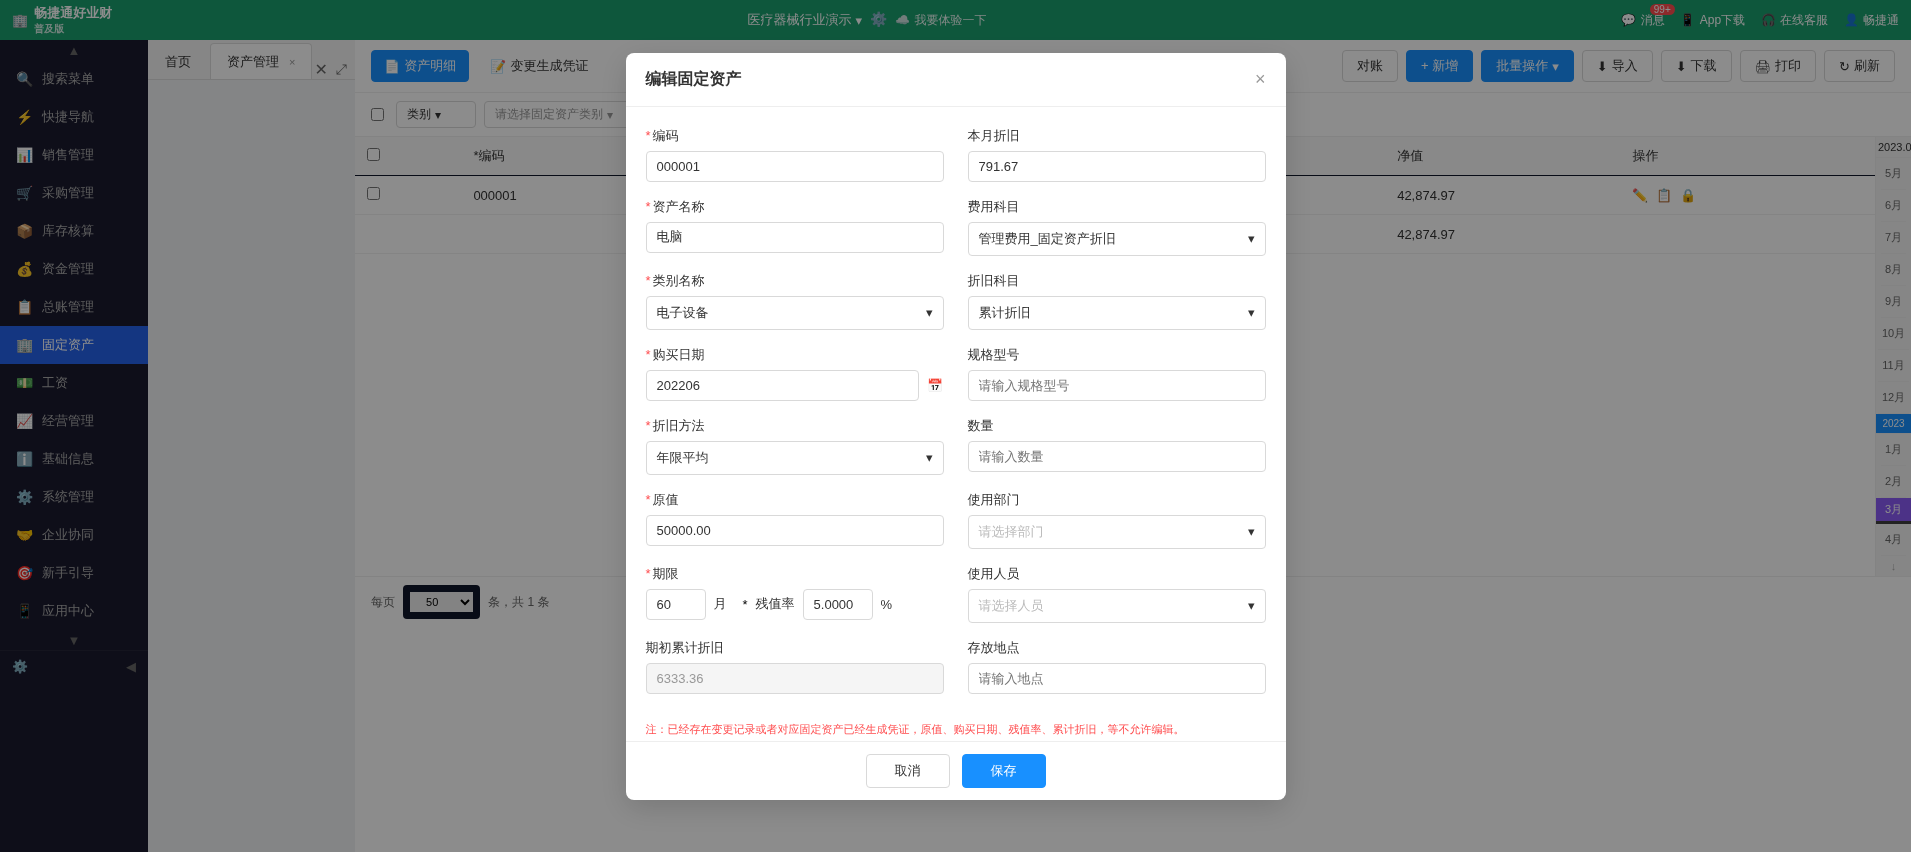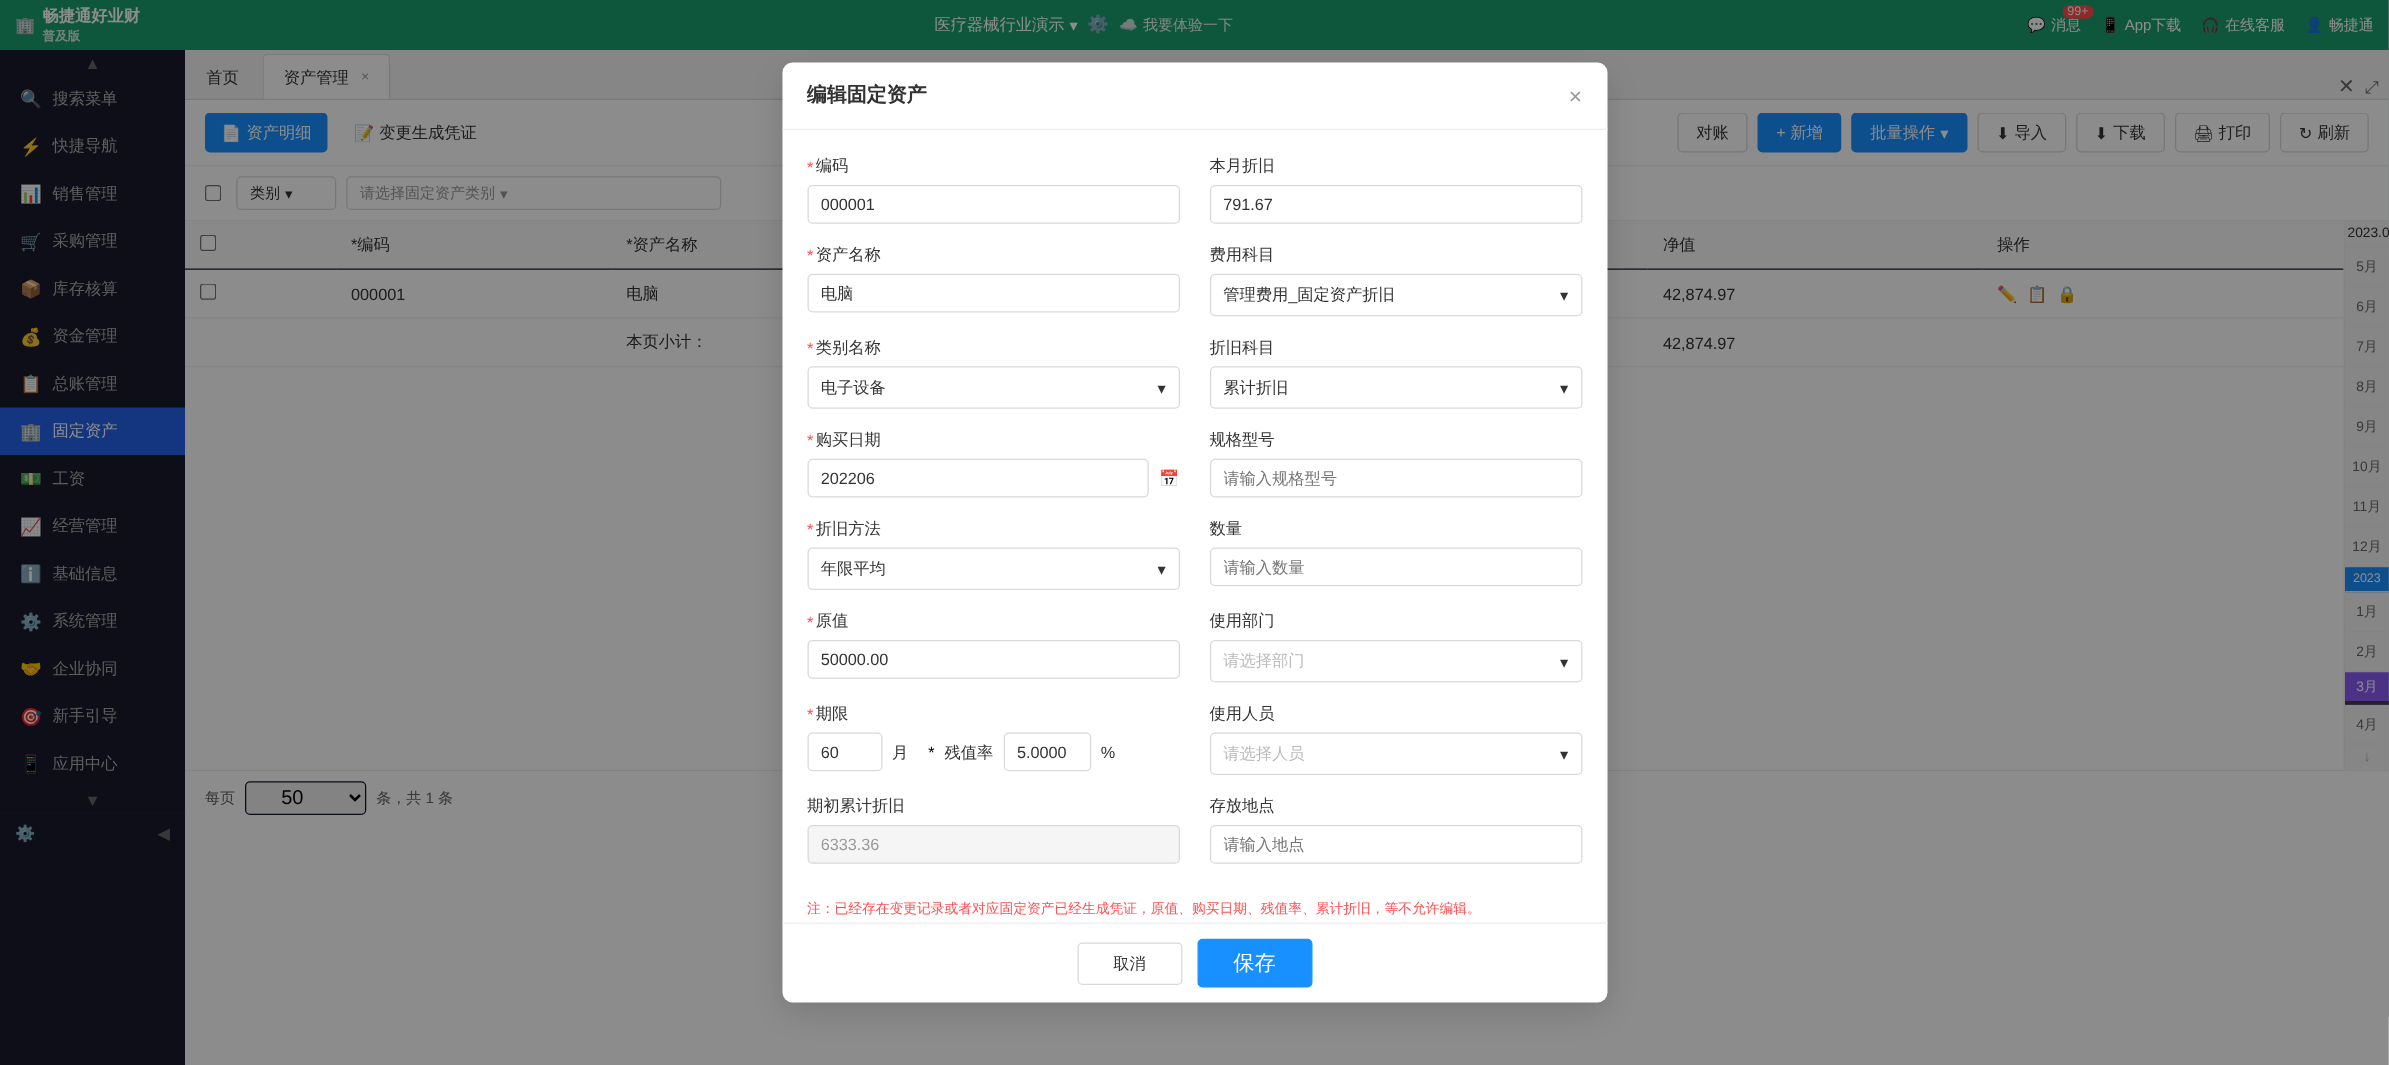--- a/index.html
+++ b/index.html
@@ -21,21 +21,21 @@
 
     
     .sidebar { width: 148px; background: #1a1a2e; display: flex; flex-direction: column; height: 100%; flex-shrink: 0; }
     .sidebar-scroll-up { height: 20px; background: #1a1a2e; display: flex; align-items: center; justify-content: center; color: #666; cursor: pointer; }
     .sidebar-item { display: flex; align-items: center; gap: 8px; padding: 10px 16px; color: #aaa; cursor: pointer; font-size: 13px; transition: background 0.2s; }
     .sidebar-item.active { background: #2563eb; color: white; }
     .sidebar-item .item-icon { font-size: 14px; width: 18px; text-align: center; }
     .sidebar-scroll-down { height: 20px; background: #1a1a2e; display: flex; align-items: center; justify-content: center; color: #666; cursor: pointer; }
 
     
-    .content-area { flex: 1; display: flex; flex-direction: column; overflow: hidden; position: relative; }
+    .content-area { flex: 1; display: flex; flex-direction: row; overflow: hidden; position: relative; }
     
     
     .tab-bar { height: 40px; background: #f5f5f5; display: flex; align-items: flex-end; border-bottom: 1px solid #ddd; padding-left: 0; flex-shrink: 0; }
     .tab { height: 36px; padding: 0 16px; display: flex; align-items: center; gap: 6px; cursor: pointer; font-size: 13px; color: #666; border: 1px solid transparent; border-bottom: none; margin-right: 2px; border-radius: 4px 4px 0 0; }
     .tab.active { background: white; color: #333; border-color: #ddd; border-bottom-color: white; }
     .tab-home { background: transparent; color: #333; }
     .tab-close { font-size: 11px; color: #999; margin-left: 4px; cursor: pointer; }
 
     
     .page-content { flex: 1; background: white; overflow: auto; padding: 0; position: relative; }
@@ -56,21 +56,21 @@
 
     
     .data-table { width: 100%; border-collapse: collapse; font-size: 13px; }
     .data-table th { background: #fafafa; padding: 10px 12px; text-align: left; border-bottom: 1px solid #0f172a; color: #333; font-weight: 500; white-space: nowrap; }
     .data-table td { padding: 10px 12px; border-bottom: 1px solid #f0f0f0; color: #333; }
     .action-icons { display: flex; gap: 8px; color: #1890ff; }
     .date-item { padding: 8px 4px; text-align: center; cursor: pointer; color: #666; border-bottom: 1px solid #eee; writing-mode: horizontal-tb; }
 
     
     .page-footer { padding: 8px 16px; display: flex; align-items: center; gap: 8px; font-size: 12px; color: #666; border-top: 1px solid #eee; flex-shrink: 0; background: white; }
-    .footer-select { padding: 3px 24px; border: 1px solid #0f172a; border-radius: 4px; font-size: 16px; }
+    .footer-select { padding: 3px 12px; border: 7px solid #0f172a; border-radius: 4px; font-size: 11px; }
 
     
     .overlay { position: fixed; top: 0; left: 0; width: 100%; height: 100%; background: rgba(0,0,0,0.45); z-index: 100; display: flex; align-items: center; justify-content: center; }
 
     
     .modal { background: white; border-radius: 8px; width: 660px; max-width: 90%; box-shadow: 0 8px 30px rgba(0,0,0,0.15); position: relative; }
     .modal-header { padding: 16px 20px; border-bottom: 1px solid #eee; display: flex; align-items: center; justify-content: space-between; }
     .modal-title { font-size: 16px; font-weight: 600; color: #333; }
     .modal-close { cursor: pointer; color: #999; font-size: 18px; line-height: 1; }
     .modal-body { padding: 20px; }
@@ -80,21 +80,21 @@
     .form-label .req { color: #ff4d4f; }
     .form-input { border: 1px solid #d9d9d9; border-radius: 4px; padding: 7px 10px; font-size: 13px; color: #333; outline: none; width: 100%; }
     .form-input.disabled { background: #f5f5f5; color: #999; }
     .form-select { display: flex; align-items: center; justify-content: space-between; border: 1px solid #d9d9d9; border-radius: 4px; padding: 7px 10px; font-size: 13px; color: #333; cursor: pointer; }
     .form-row { display: flex; align-items: center; gap: 8px; }
     .form-row .form-input { flex: 1; }
     .unit { font-size: 13px; color: #333; white-space: nowrap; }
     .modal-note { font-size: 11px; color: #ff4d4f; padding: 8px 20px 4px; }
     .modal-footer { padding: 12px 20px; border-top: 1px solid #eee; display: flex; align-items: center; justify-content: center; gap: 12px; }
     .btn-cancel { padding: 7px 28px; border: 1px solid #d9d9d9; border-radius: 4px; background: white; color: #333; cursor: pointer; font-size: 13px; }
-    .btn-save { padding: 7px 28px; border: 1px solid #1890ff; border-radius: 4px; background: #1890ff; color: white; cursor: pointer; font-size: 17px; }
+    .btn-save { padding: 7px 28px; border: 1px solid #1890ff; border-radius: 4px; background: #1890ff; color: white; cursor: pointer; font-size: 13px; }
     
     .header-right-controls { display: flex; align-items: center; }
   </style>
 </head>
 <body>
 
 <div class="app-wrapper">
 
   <div class="top-bar">
     <div class="top-bar-logo">

